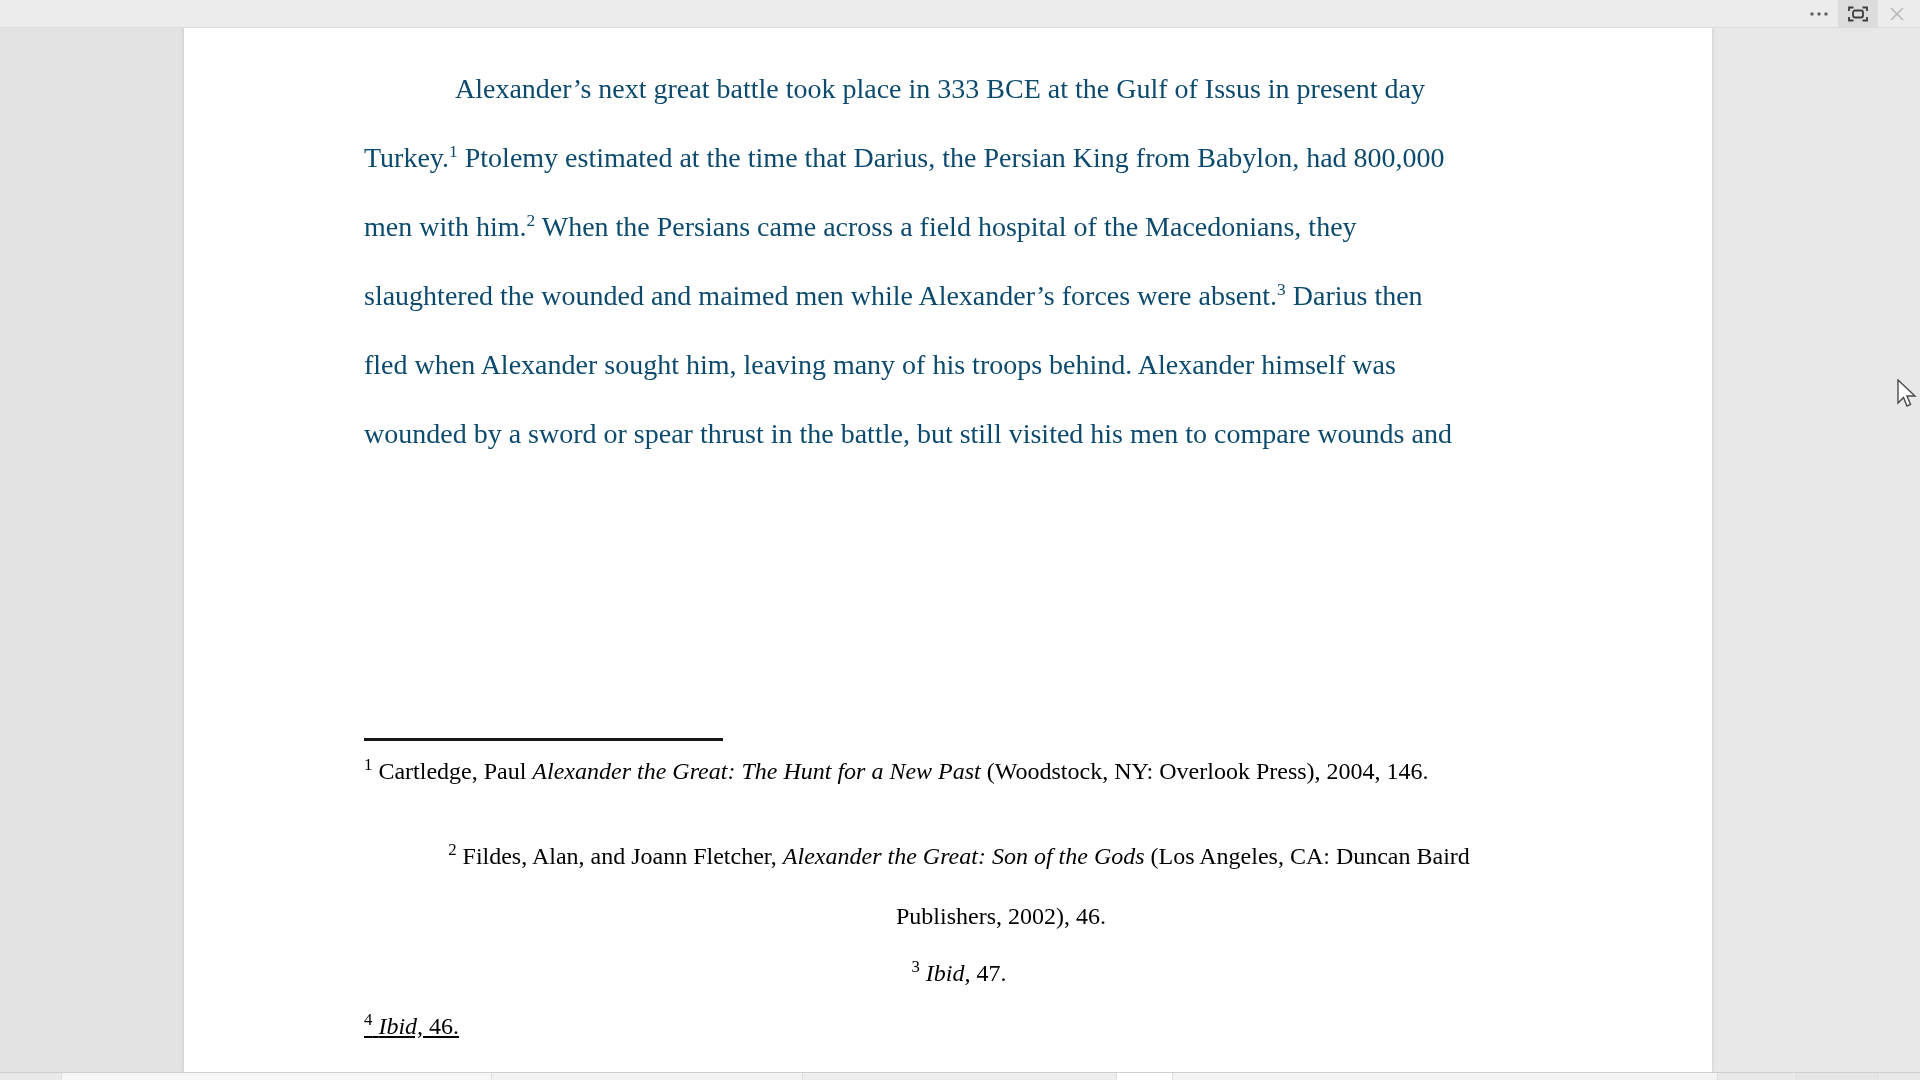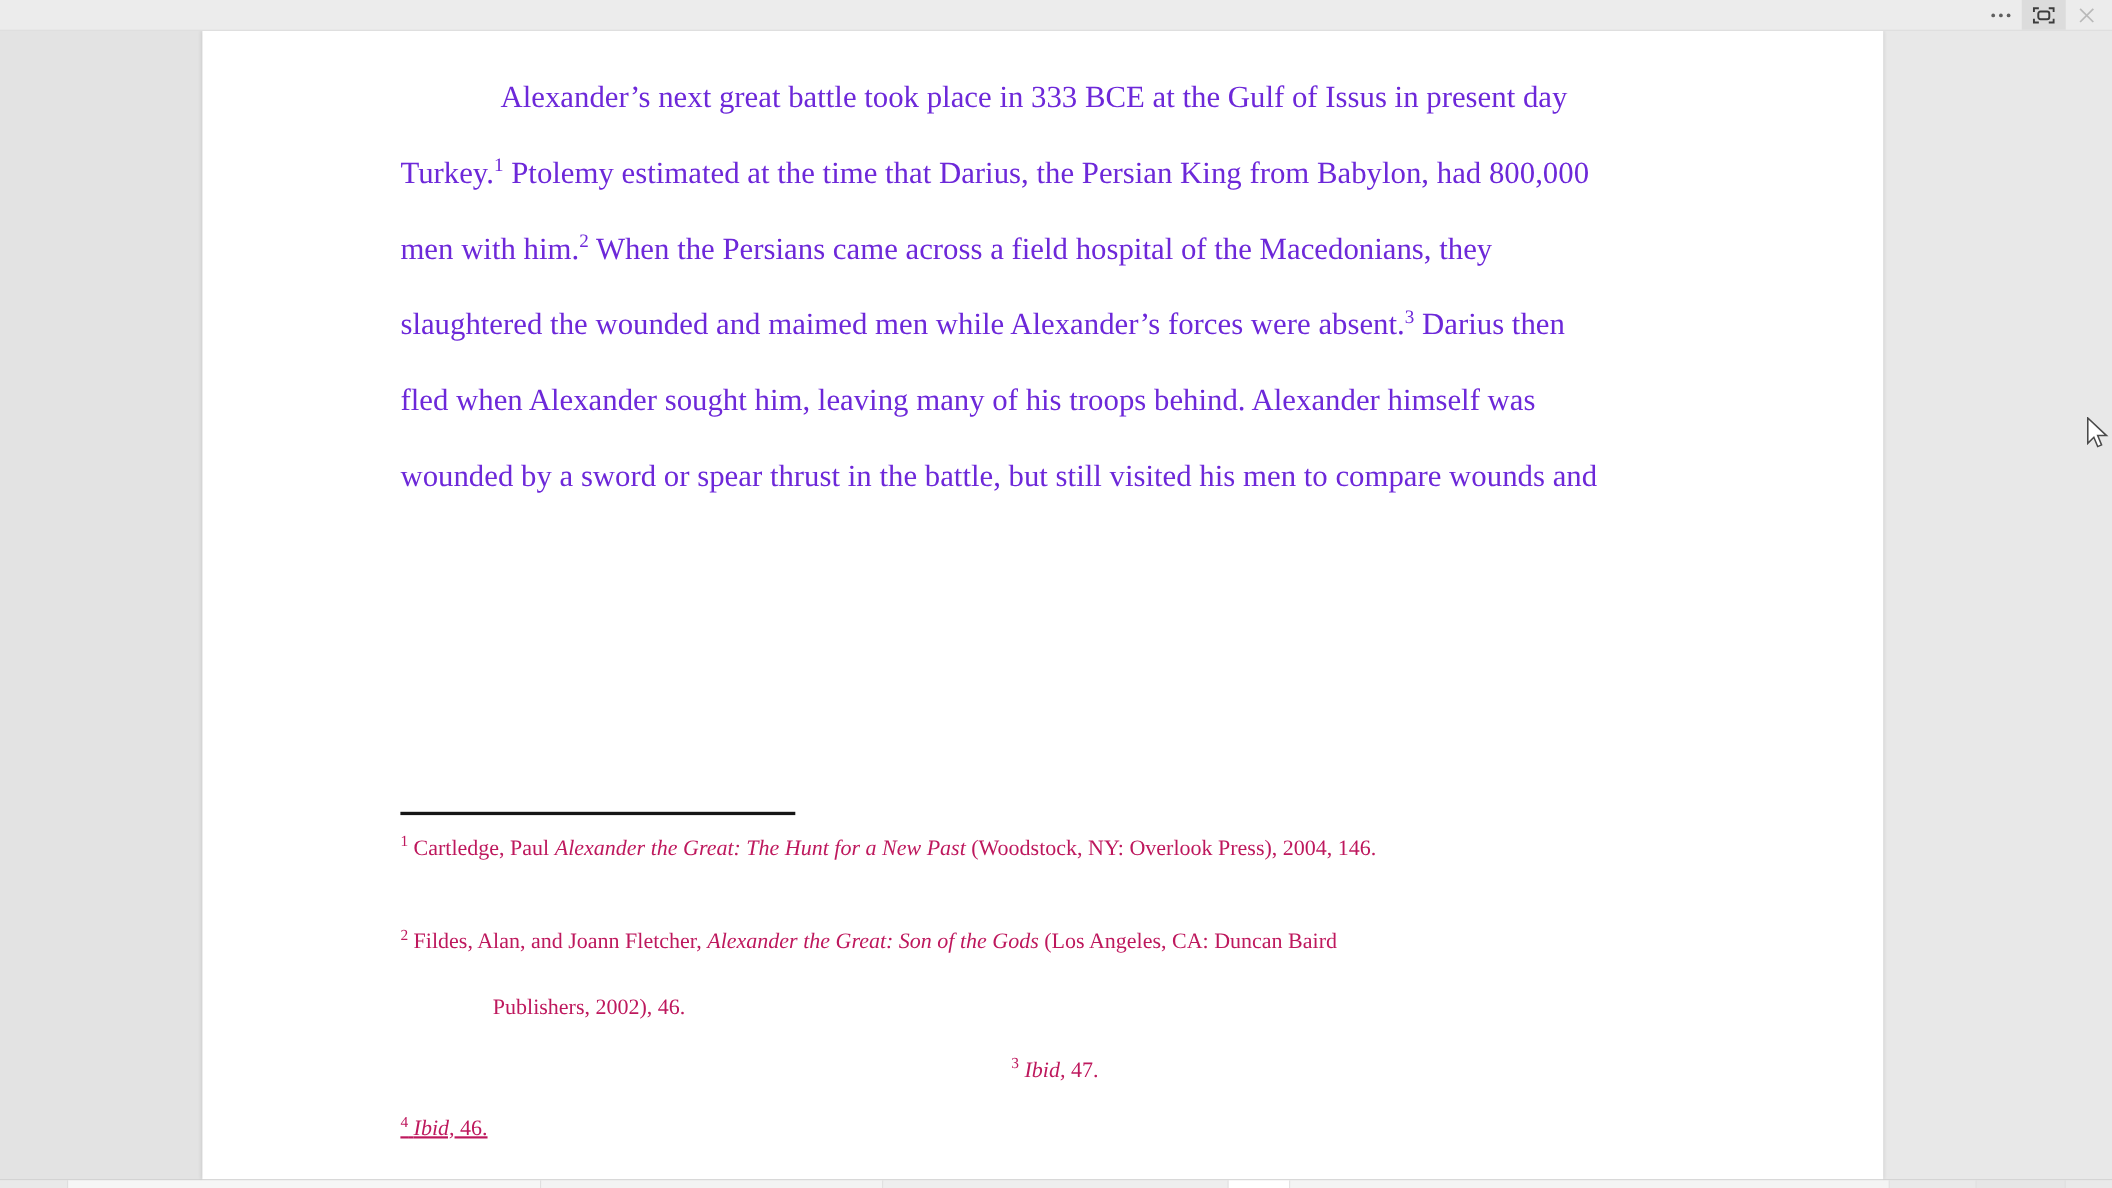--- a/index.html
+++ b/index.html
@@ -21,32 +21,32 @@
   .stage{position:absolute;top:28px;left:0;right:0;bottom:7px;}
   .margin-left{position:absolute;left:0;top:0;bottom:0;width:184px;background:#e3e3e3;}
   .margin-right{position:absolute;left:1712px;right:0;top:0;bottom:0;background:#e8e8e8;}
   .page{
     position:absolute;left:184px;top:0;bottom:0;width:1528px;background:#ffffff;
     box-shadow:0 0 4px rgba(0,0,0,0.15);
   }
   
   .paragraph{
     position:absolute;left:180px;width:1176px;top:26px;
-    font-size:28px;line-height:69px;color:#6d28d9;
+    font-size:28px;line-height:69px;color:#0c4a6e;
   }
   .paragraph .line{white-space:nowrap;}
   .paragraph .line.indent{text-indent:91px;}
   sup{font-size:0.62em;vertical-align:super;line-height:0;}
   
   .fn-sep{position:absolute;left:180px;top:710px;width:359px;border-top:3px solid #161616;}
   .footnotes{position:absolute;left:180px;top:0;width:1190px;}
-  .footnote{position:absolute;left:0;width:100%;font-size:20px;line-height:32px;color:#be185d;}
+  .footnote{position:absolute;left:0;width:100%;font-size:24px;line-height:32px;color:#000000;}
   .footnote sup{font-size:0.7em;}
   .fn-0{top:727px;}
-  .fn-1{top:812px;}
+  .fn-1{top:812px;text-align:center;}
   .fn-2{top:929px;text-align:center;}
   .fn-3{top:982px;text-decoration:underline;}
   .fn-1 .line + .line{margin-top:28px;padding-left:84px;}
   
   .bottom-strip{
     position:absolute;left:0;right:0;bottom:0;height:7px;
     border-top:1px solid #cfcfcf;display:flex;z-index:6;
   }
   .bottom-strip .seg{height:100%;border-right:1px solid #dddddd;}
   .seg.s1{width:61px;background:#e9e9e9;}

